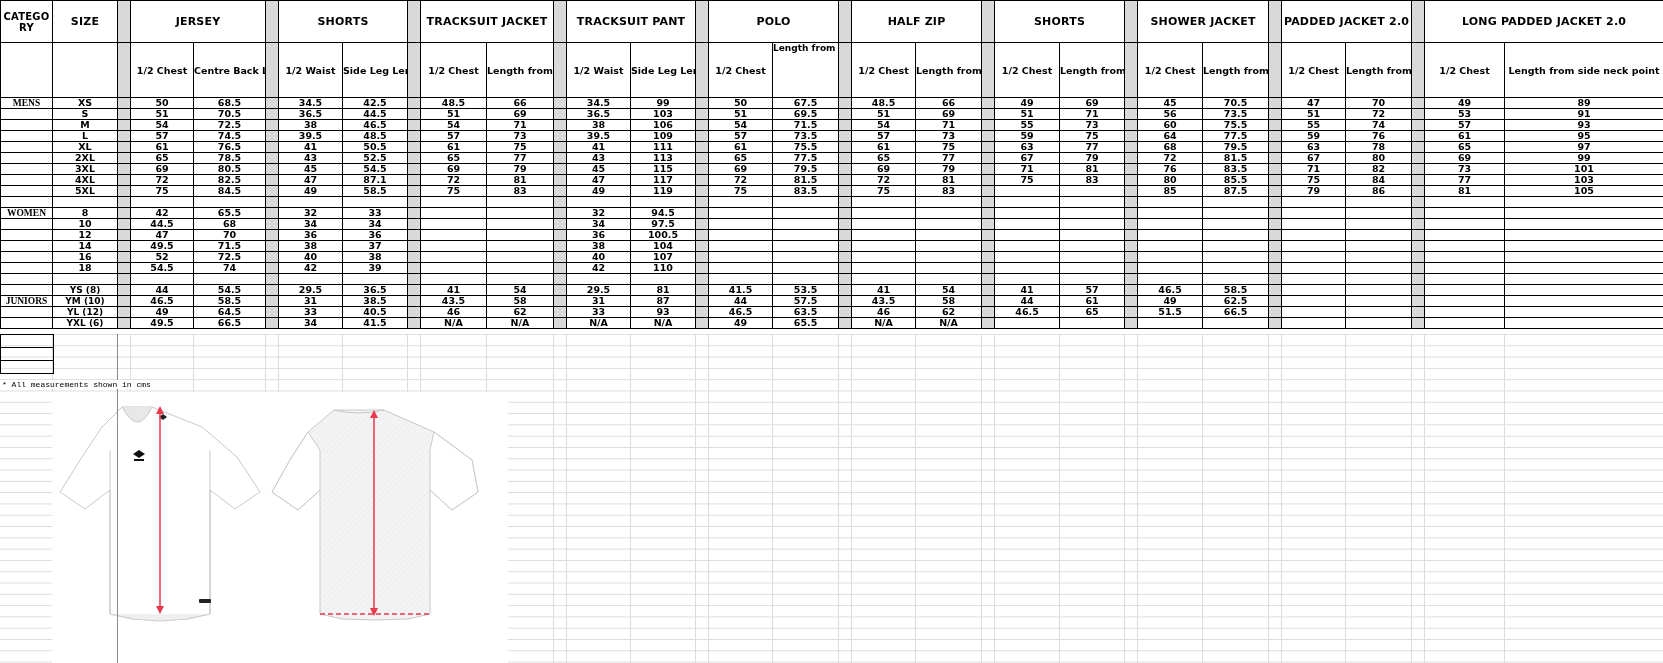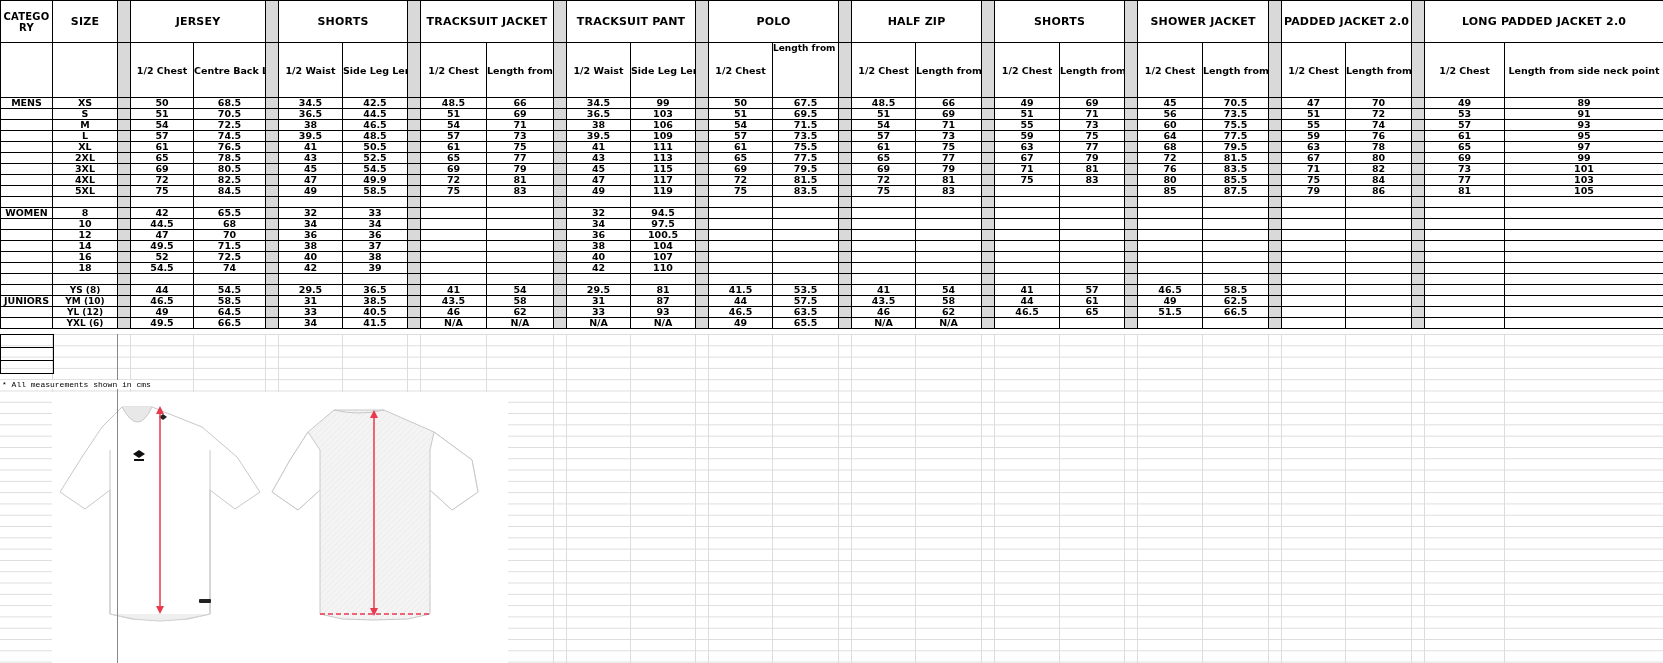--- a/index.html
+++ b/index.html
@@ -22,21 +22,21 @@
   }
   table.sizes td, table.sizes th {
     border: 1.5px solid #000; padding: 0; text-align: center; vertical-align: middle;
     font-weight: bold; color: #000; overflow: hidden; white-space: nowrap;
   }
   th.group { height: 41px; font-size: 11px; letter-spacing: 0.2px; }
   th.sub { height: 54px; font-size: 9.5px; white-space: normal; line-height: 11px; }
   th.sub.tight { font-size: 9px; line-height: 10px; vertical-align: top; }
   td { height: 10px; font-size: 9.5px; line-height: 10px; }
   td.size-reg { font-weight: normal; font-size: 9px; }
-  td.cat { text-align: left; padding-left: 6px; }
+  td.cat { text-align: left; padding-left: 6px; font-family: Liberation Serif, serif; }
   .spacer { background: #d9d9d9; }
   .extra-rows { position: absolute; left: 0; top: 334px; z-index: 2; border-collapse: collapse; }
   .extra-rows td { border: 1.5px solid #000; width: 50px; height: 10px; }
   .left-divider { position: absolute; left: 117px; top: 334px; width: 1px; height: 329px; background: #888; z-index: 3; }
   .footnote { position: absolute; left: 2px; top: 380px; font-size: 8px; font-family: Liberation Mono, monospace; z-index: 3; background: #fff; padding-right: 2px; }
   .illustration {
     position: absolute; left: 52px; top: 392px; width: 456px; height: 271px; background: #fff; z-index: 2;
   }
   .illustration svg { position: absolute; left: 0; top: 0; }
 </style>
@@ -414,21 +414,21 @@
         <td>101</td>
       </tr>
       <tr>
         <td class="cat"></td>
         <td>4XL</td>
         <td class="spacer"></td>
         <td>72</td>
         <td>82.5</td>
         <td class="spacer"></td>
         <td>47</td>
-        <td>49.9</td>
+        <td>87.1</td>
         <td class="spacer"></td>
         <td>72</td>
         <td>81</td>
         <td class="spacer"></td>
         <td>47</td>
         <td>117</td>
         <td class="spacer"></td>
         <td>72</td>
         <td>81.5</td>
         <td class="spacer"></td>

